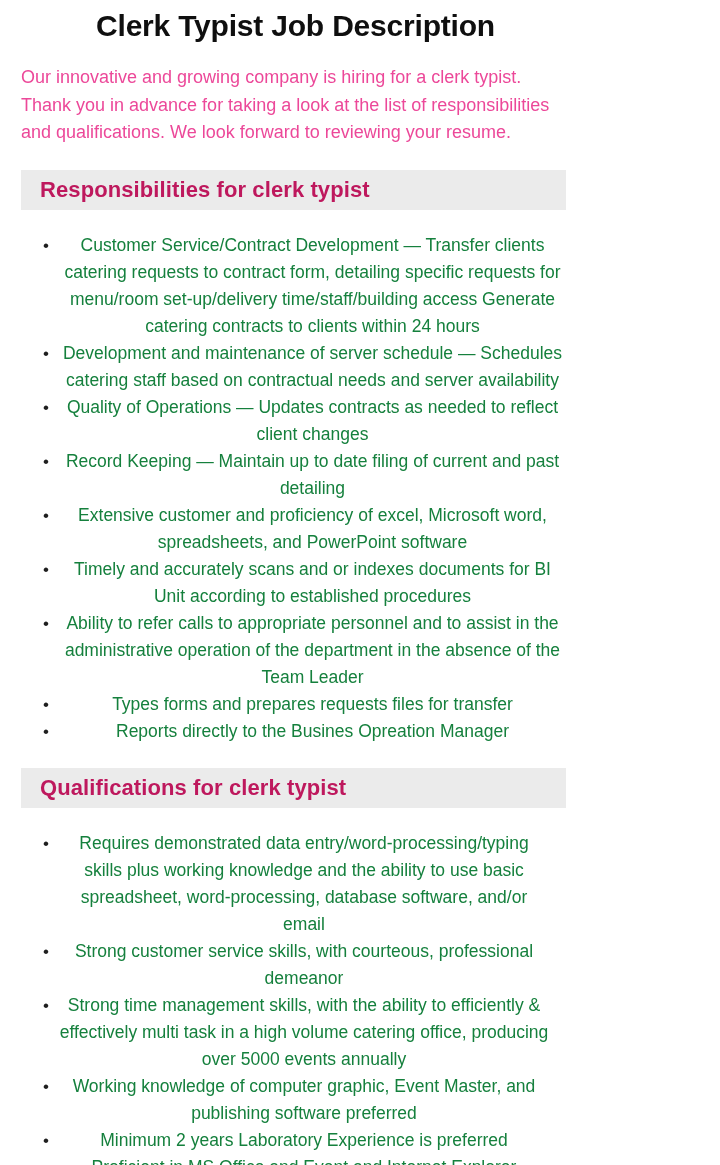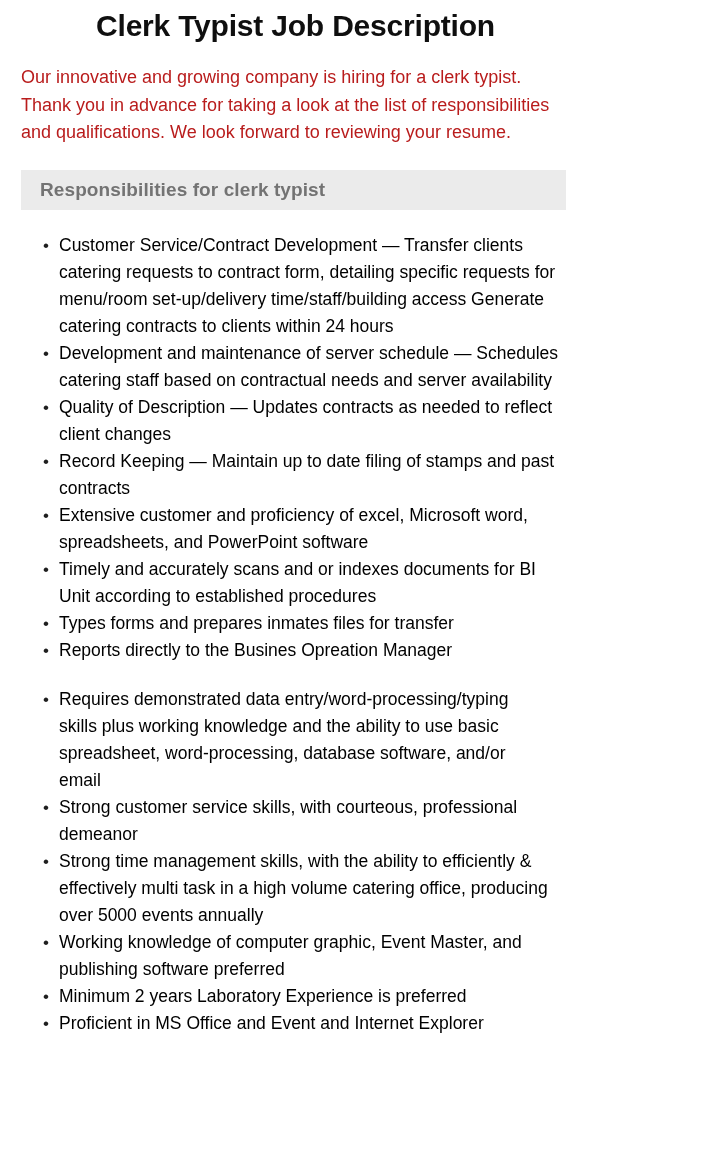--- a/index.html
+++ b/index.html
@@ -33,58 +33,59 @@
     letter-spacing: -0.2px;
     color: #0f0f0f;
   }
 
   
   .intro {
     margin: 18px 0 0 0;
     padding: 0 24px 0 21px;
     font-size: 18px;
     line-height: 27.5px;
-    color: #b91c1c;
+    color: #ec4899;
     font-weight: normal;
   }
 
   
   .section {
     margin: 0;
   }
   .section-band {
     margin: 23px 25px 0 21px;
     background: #ebebeb;
     height: 40px;
     display: flex;
     align-items: center;
     padding: 0 0 0 19px;
     box-sizing: border-box;
   }
   .section-band-title {
-    font-size: 19px;
+    font-size: 22px;
     font-weight: bold;
     line-height: 20px;
-    color: #737373;
+    color: #be185d;
     letter-spacing: 0.1px;
   }
 
   
   ul.bullets {
     list-style: none;
     margin: 0;
     padding: 22px 25px 0 0;
   }
   ul.bullets li {
     position: relative;
     margin: 0 0 0 59px;
     padding: 0 0 0 0;
     font-size: 17.5px;
     line-height: 27px;
-    color: #000000;
+    color: #15803d;
+    text-align: center;
   }
   ul.bullets li::before {
     content: "\2022";
     position: absolute;
     left: -16px;
     top: 0;
     font-size: 17px;
     line-height: 27px;
     color: #1f1f1f;
   }
@@ -110,30 +111,34 @@
 
   <p class="intro">Our innovative and growing company is hiring for a clerk typist. Thank you in advance for taking a look at the list of responsibilities and qualifications. We look forward to reviewing your resume.</p>
 
   <section class="section section-responsibilities">
     <div class="section-band">
       <span class="section-band-title">Responsibilities for clerk typist</span>
     </div>
     <ul class="bullets list-responsibilities">
       <li>Customer Service/Contract Development — Transfer clients catering requests to contract form, detailing specific requests for menu/room set-up/delivery time/staff/building access Generate catering contracts to clients within 24 hours</li>
       <li>Development and maintenance of server schedule — Schedules catering staff based on contractual needs and server availability</li>
-      <li>Quality of Description — Updates contracts as needed to reflect client changes</li>
-      <li>Record Keeping — Maintain up to date filing of stamps and past contracts</li>
+      <li>Quality of Operations — Updates contracts as needed to reflect client changes</li>
+      <li>Record Keeping — Maintain up to date filing of current and past detailing</li>
       <li>Extensive customer and proficiency of excel, Microsoft word, spreadsheets, and PowerPoint software</li>
       <li>Timely and accurately scans and or indexes documents for BI Unit according to established procedures</li>
-      <li>Types forms and prepares inmates files for transfer</li>
+      <li>Ability to refer calls to appropriate personnel and to assist in the administrative operation of the department in the absence of the Team Leader</li>
+      <li>Types forms and prepares requests files for transfer</li>
       <li>Reports directly to the Busines Opreation Manager</li>
     </ul>
   </section>
 
   <section class="section section-qualifications">
+    <div class="section-band">
+      <span class="section-band-title">Qualifications for clerk typist</span>
+    </div>
     <ul class="bullets list-qualifications">
       <li>Requires demonstrated data entry/word-processing/typing skills plus working knowledge and the ability to use basic spreadsheet, word-processing, database software, and/or email</li>
       <li>Strong customer service skills, with courteous, professional demeanor</li>
       <li>Strong time management skills, with the ability to efficiently &amp; effectively multi task in a high volume catering office, producing over 5000 events annually</li>
       <li>Working knowledge of computer graphic, Event Master, and publishing software preferred</li>
       <li>Minimum 2 years Laboratory Experience is preferred</li>
       <li>Proficient in MS Office and Event and Internet Explorer</li>
     </ul>
   </section>
 

